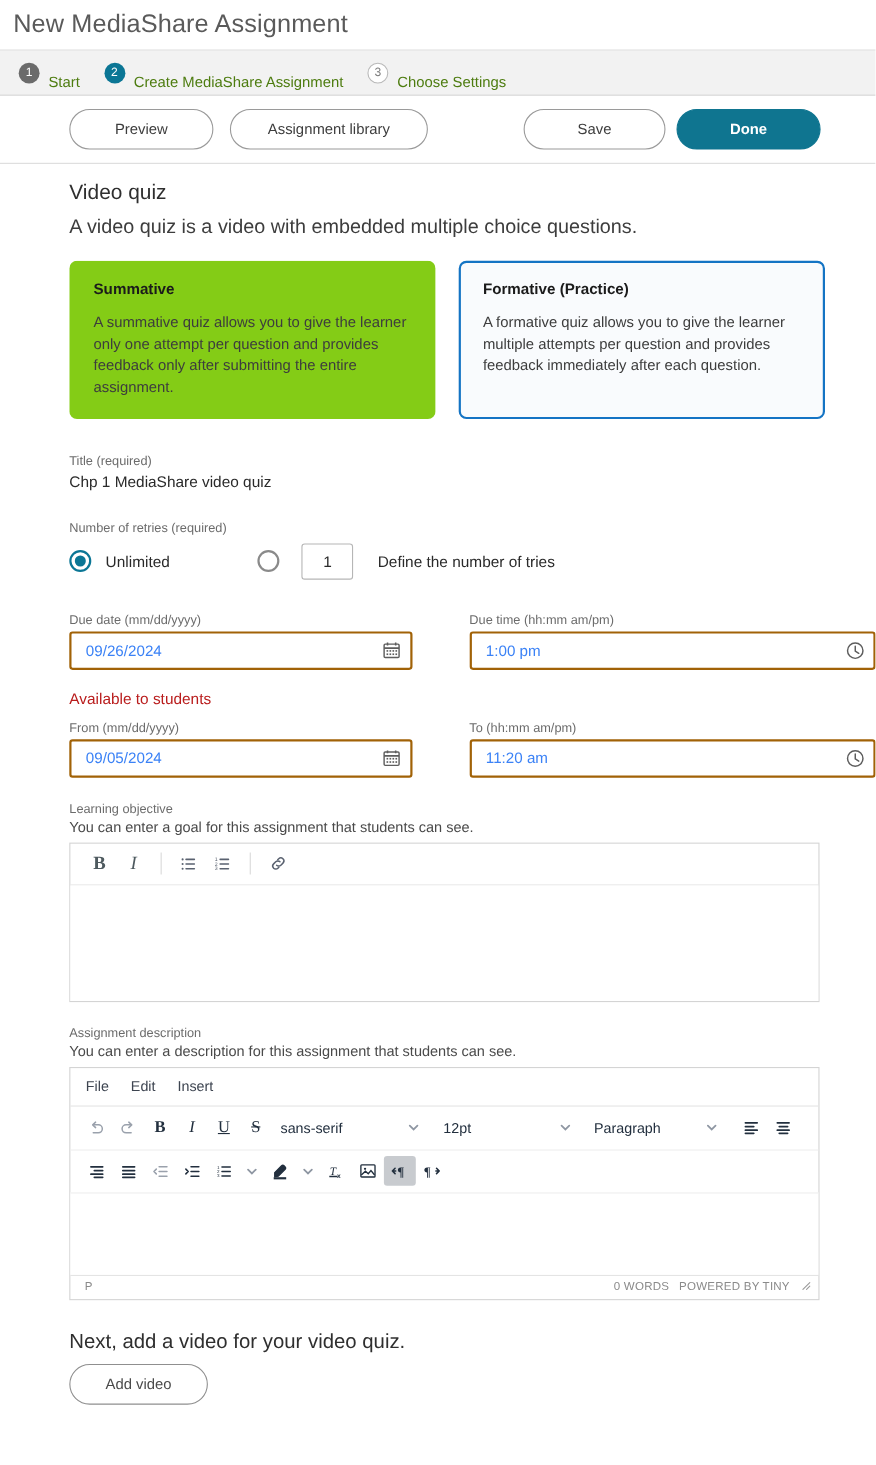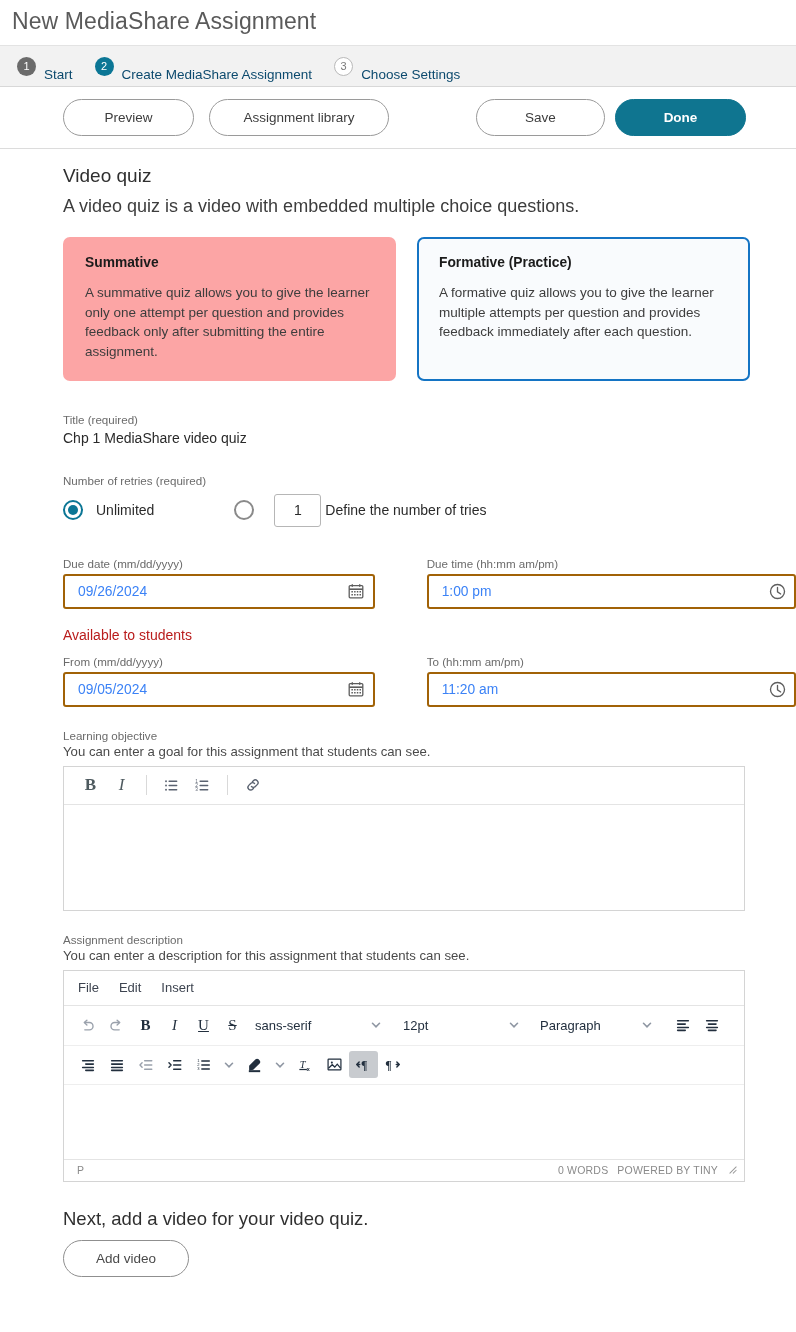--- a/index.html
+++ b/index.html
@@ -45,21 +45,21 @@
     margin-right: 8px;
     flex: none;
   }
   .step-num.grey { background: #6b6b6b; }
   .step-num.teal { background: #0b7695; }
   .step-num.hollow {
     background: #ffffff;
     color: #7a7a7a;
     border: 1px solid #b9b9b9;
   }
-  .step-label { font-size: 13.5px; color: #0c4a6e; margin-top: 16px; }
+  .step-label { font-size: 13.5px; color: #4d7c0f; margin-top: 16px; }
 
   
   .actionbar {
     height: 62px;
     border-bottom: 1px solid #dcdcdc;
     display: flex;
     align-items: center;
     padding-left: 63px;
     position: relative;
   }
@@ -90,21 +90,21 @@
     font-size: 19px; font-weight: 400; color: #2f2f2f;
     margin: 0 0 9px 0;
   }
   .section-sub { font-size: 18px; color: #3d3d3d; margin-bottom: 20px; }
 
   
   .cards { display: flex; gap: 21px; }
   .card {
     width: 333px;
     border-radius: 7px;
-    background: #fca5a5;
+    background: #84cc16;
     padding: 17px 20px 18px 21px;
     border: 1px solid transparent;
     cursor: pointer;
   }
   .card.selected {
     border: 2px solid #1474c4;
     background: #f9fbfd;
     padding: 16px 19px 17px 20px;
   }
   .card-title { font-size: 13.8px; font-weight: bold; color: #1b1b1b; margin-bottom: 13px; }
@@ -275,21 +275,21 @@
 
   <div>
     <div class="field-label">Number of retries (required)</div>
     <div class="retry-row">
       <span class="radio">
           <span class="dot"></span>
         </span>
       <span class="radio-text">Unlimited</span>
       <span class="radio off" style="margin-left:80px"></span>
       <input class="num-input" style="margin-left: 20px;" value="1">
-      <span class="radio-text" style="margin-left:4px">Define the number of tries</span>
+      <span class="radio-text" style="margin-left:22px">Define the number of tries</span>
     </div>
   </div>
 
   <div style="height:30px"></div>
 
   <div class="dt-grid">
     <div class="dt-col-a">
       <div class="field-label">Due date (mm/dd/yyyy)</div>
       <div class="input-wrap">
         <input class="text-input" value="09/26/2024" style="">

